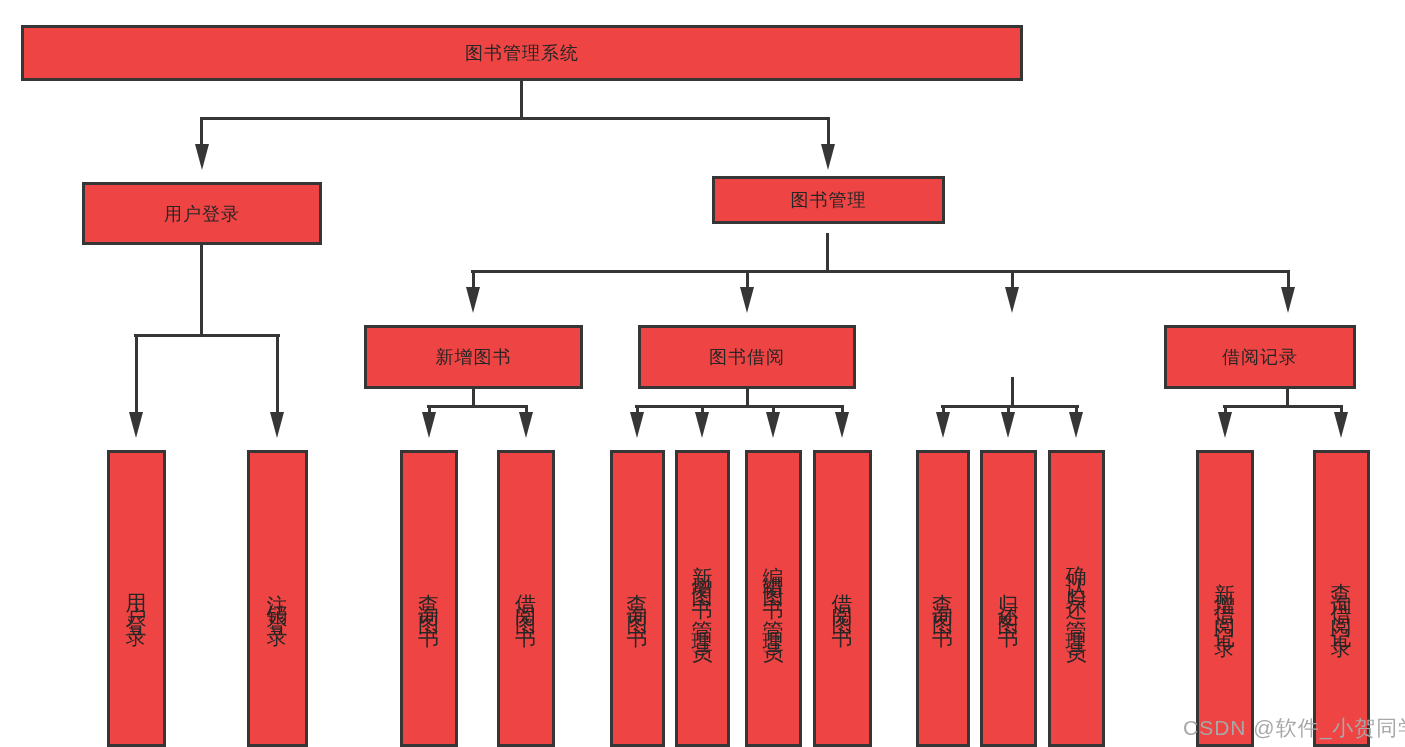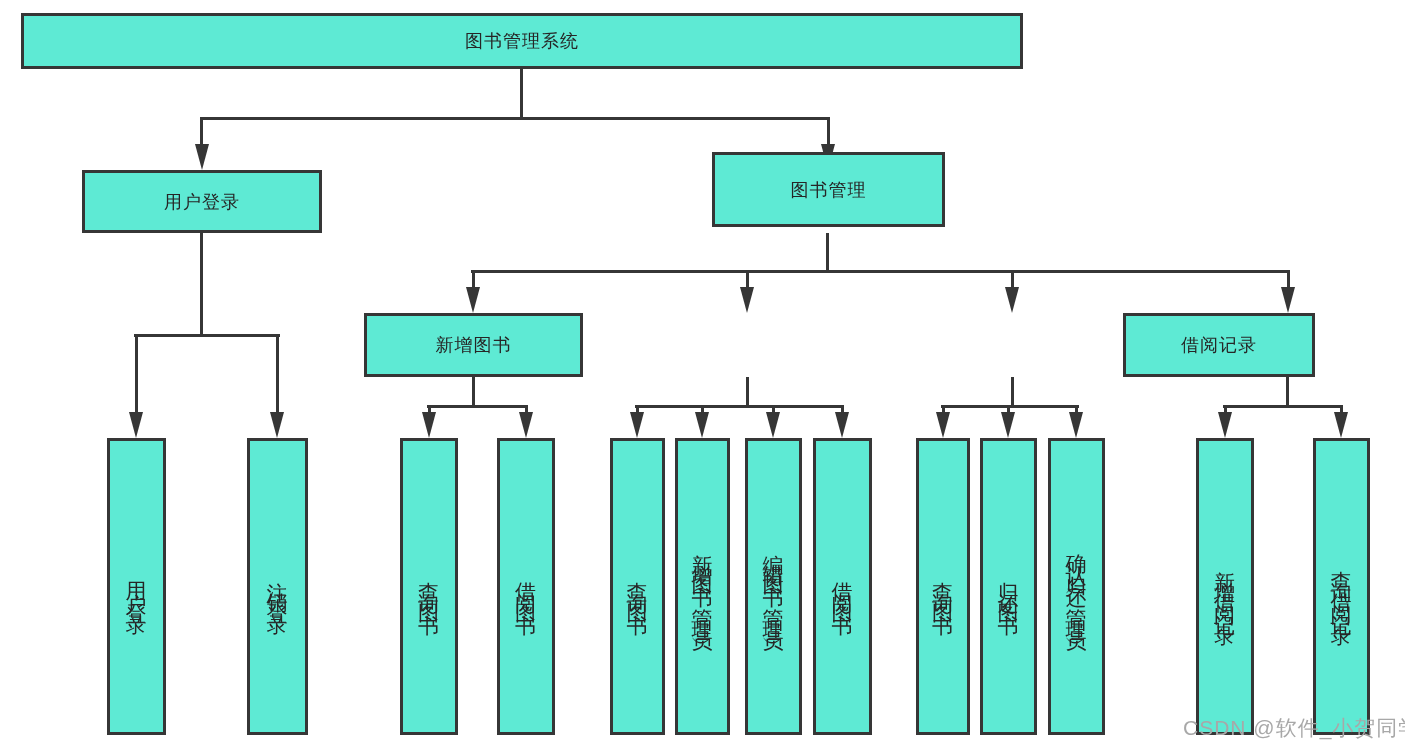--- a/index.html
+++ b/index.html
@@ -1,22 +1,22 @@
 <!DOCTYPE html>
 <html><head>
 <meta charset="utf-8">
 <style>
   html,body{margin:0;padding:0;background:#fff;}
   #stage{
     position:relative;width:1405px;height:747px;background:#fff;overflow:hidden;
     font-family:"Liberation Sans","DejaVu Sans",sans-serif;color:#222;
   }
   .box{
-    position:absolute;background:#5eead4;border:3px solid #363636;box-sizing:border-box;
-    display:flex;align-items:center;justify-content:center;z-index:2;
+    position:absolute;background:#ef4444;border:3px solid #363636;box-sizing:border-box;
+    display:flex;align-items:center;justify-content:center;z-index:2;margin-top:12px;
   }
   .hlabel{font-size:18px;letter-spacing:1px;color:#262626;}
   .vlabel{
     writing-mode:vertical-lr;text-orientation:mixed;
     font-size:21px;letter-spacing:11px;line-height:1;color:#262626;
   }
   .line{position:absolute;background:#363636;z-index:1;}
   .head{
     position:absolute;width:0;height:0;z-index:1;
     border-left:7px solid transparent;border-right:7px solid transparent;
@@ -32,28 +32,31 @@
 
 <div id="stage">
 
   <div class="box" style="left:21px;top:13px;width:1002px;height:56px;">
     <span class="hlabel">图书管理系统</span>
   </div>
 
   <div class="box" style="left:82px;top:170px;width:240px;height:63px;">
     <span class="hlabel">用户登录</span>
   </div>
-  <div class="box" style="left:712px;top:152px;width:233px;height:75px;">
+  <div class="box" style="left:712px;top:164px;width:233px;height:48px;">
     <span class="hlabel">图书管理</span>
   </div>
 
   <div class="box" style="left:364px;top:313px;width:219px;height:64px;">
     <span class="hlabel">新增图书</span>
   </div>
-  <div class="box" style="left:1123px;top:313px;width:192px;height:64px;text-align:center;">
+  <div class="box" style="left:638px;top:313px;width:218px;height:64px;">
+    <span class="hlabel">图书借阅</span>
+  </div>
+  <div class="box" style="left:1164px;top:313px;width:192px;height:64px;text-align:center;">
     <span class="hlabel">借阅记录</span>
   </div>
 
   <div class="box" style="left:107px;top:438px;width:59px;height:297px;">
     <span class="vlabel">用户登录</span>
   </div>
   <div class="box" style="left:247px;top:438px;width:61px;height:297px;">
     <span class="vlabel">注销登录</span>
   </div>
 

